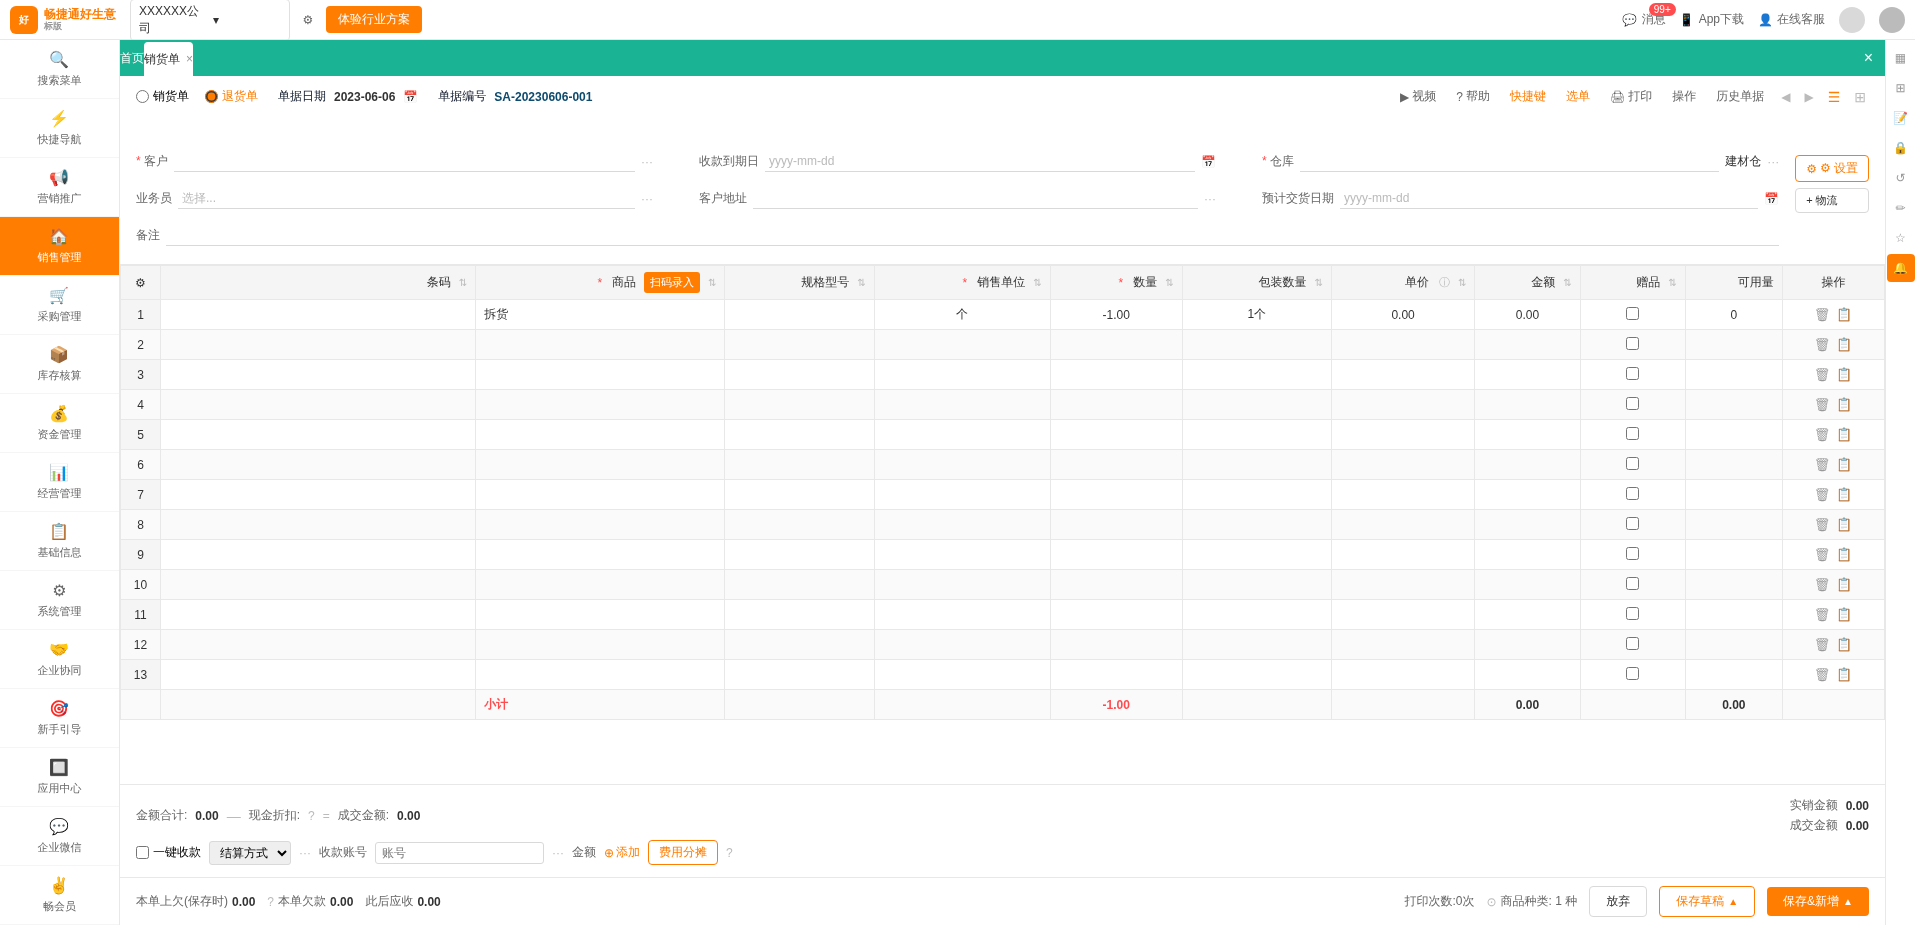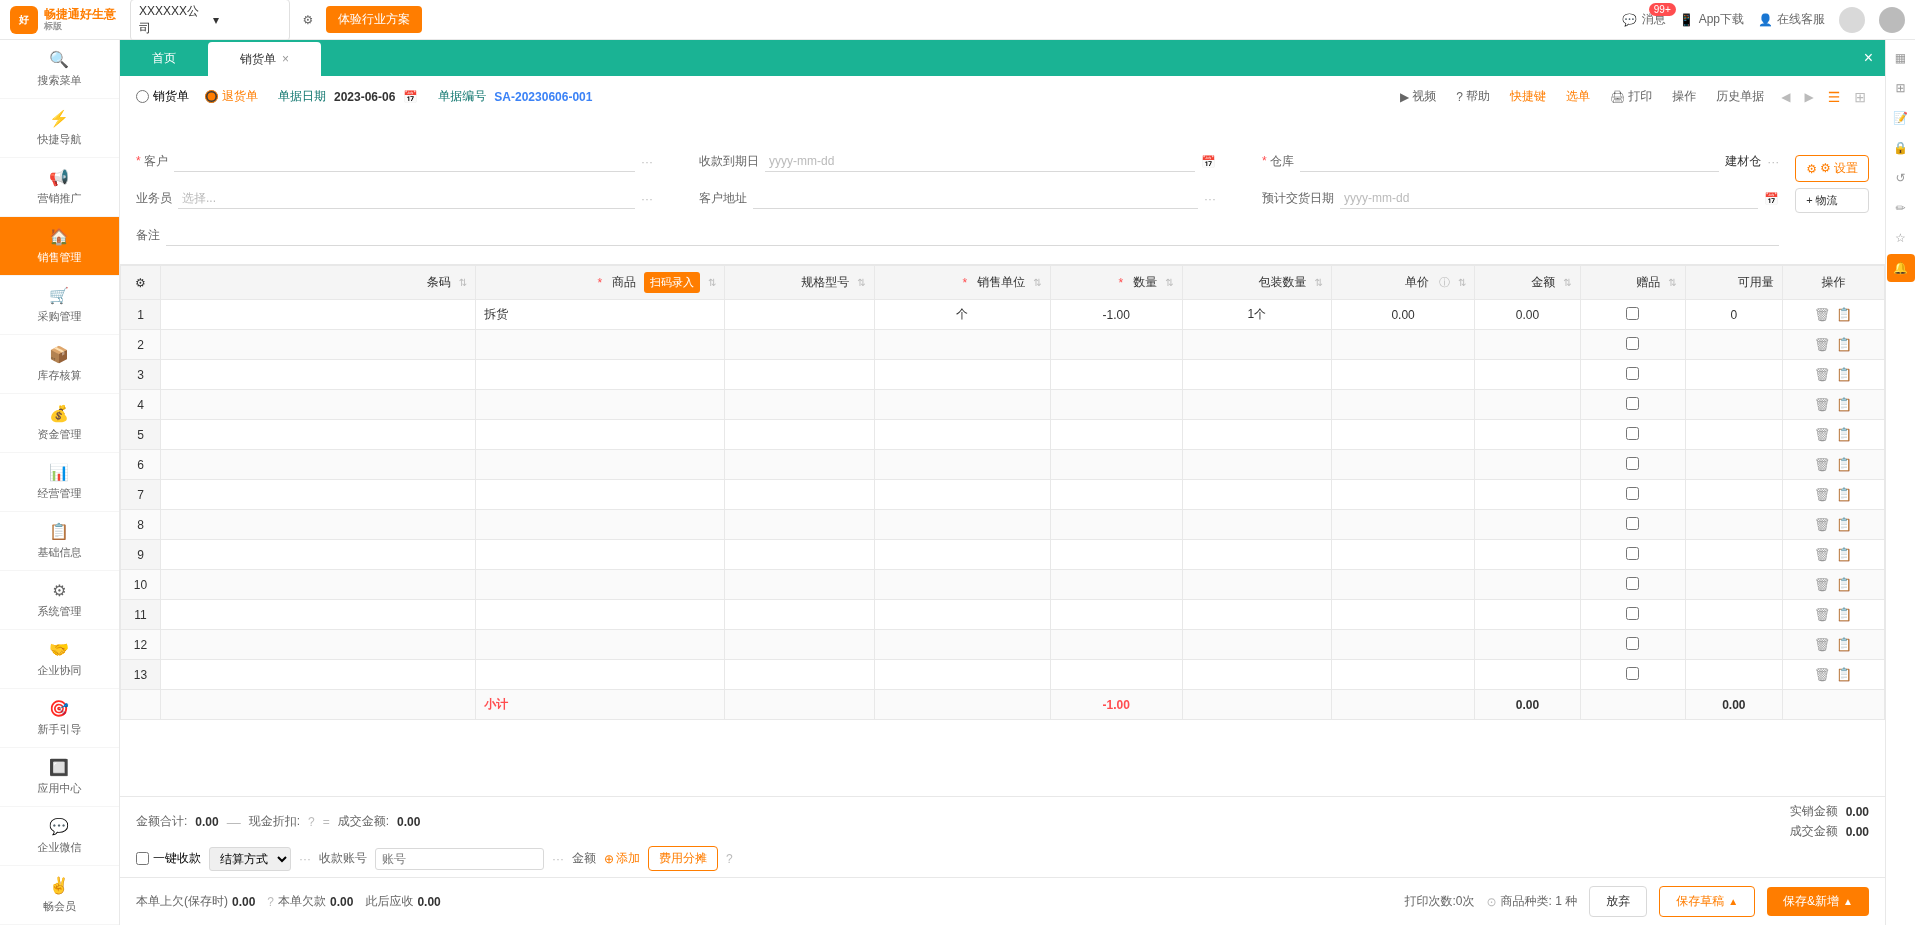--- a/index.html
+++ b/index.html
@@ -28,35 +28,35 @@
     .sidebar-item { display: flex; flex-direction: column; align-items: center; padding: 10px 4px; cursor: pointer; color: #666; gap: 4px; border-bottom: 1px solid #f5f5f5; }
     .sidebar-item.active { color: #fff; background: #ff7d00; }
     .sidebar-item .icon { font-size: 16px; }
     .sidebar-item .label { font-size: 11px; text-align: center; }
 
     
     .content { flex: 1; display: flex; flex-direction: column; overflow: hidden; }
 
     
     .tab-bar { background: #1ab394; height: 36px; display: flex; align-items: center; padding: 0 0; flex-shrink: 0; }
-    .tab-item { display: flex; align-items: center; padding: 0 32px; height: 36px; cursor: pointer; color: rgba(255,255,255,0.8); font-size: 13px; gap: 6px; }
+    .tab-item { display: flex; align-items: center; padding: 0 0; height: 36px; cursor: pointer; color: rgba(255,255,255,0.8); font-size: 13px; gap: 6px; }
     .tab-item.active { background: #fff; color: #333; border-radius: 4px 4px 0 0; margin-top: 2px; height: 34px; }
     .tab-item.home { color: #fff; }
     .tab-close { font-size: 12px; color: #999; cursor: pointer; }
 
     
     .form-area { background: #fff; padding: 10px 16px; border-bottom: 1px solid #e8e8e8; flex-shrink: 0; }
 
     
     .radio-row { display: flex; align-items: center; gap: 20px; margin-bottom: 10px; justify-content: space-between; }
     .radio-group { display: flex; align-items: center; gap: 16px; }
     .radio-item { display: flex; align-items: center; gap: 4px; cursor: pointer; }
     .radio-item input[type=radio] { accent-color: #ff7d00; }
     .form-meta { display: flex; align-items: center; gap: 8px; color: #333; }
-    .form-meta-label { color: #0f766e; }
+    .form-meta-label { color: #0f172a; }
     .form-toolbar { display: flex; align-items: center; gap: 8px; }
     .toolbar-btn { display: flex; align-items: center; gap: 3px; cursor: pointer; color: #666; font-size: 12px; padding: 2px 6px; }
     .toolbar-btn.orange { color: #ff7d00; }
     .settings-btn { background: #fff; border: 1px solid #ff7d00; color: #ff7d00; border-radius: 4px; padding: 4px 10px; cursor: pointer; display: flex; align-items: center; gap: 3px; }
     .logistics-btn { background: #fff; border: 1px solid #d9d9d9; color: #333; border-radius: 4px; padding: 4px 10px; cursor: pointer; display: flex; align-items: center; gap: 3px; }
 
     
     .fields-row { display: flex; align-items: center; gap: 8px; margin-bottom: 8px; }
     .field-group { display: flex; align-items: center; gap: 6px; flex: 1; }
     .field-label { color: #666; white-space: nowrap; }
@@ -79,21 +79,21 @@
     .col-num { width: 40px; background: #f5f5f5; color: #999; }
     .col-settings-icon { width: 32px; }
     .required-star { color: #ff4d4f; margin-right: 2px; }
     .sort-icon { color: #bbb; font-size: 10px; cursor: pointer; }
     .th-inner { display: flex; align-items: center; justify-content: flex-end; gap: 8px; }
     .neg-qty { color: #ff4d4f; }
     .action-icons { display: flex; align-items: center; justify-content: center; gap: 6px; }
     .action-icon { cursor: pointer; color: #999; font-size: 13px; }
 
     
-    .bottom-bar { background: #fff; border-top: 1px solid #e8e8e8; padding: 6px 16px; flex-shrink: 0; }
+    .bottom-bar { background: #fff; border-top: 1px solid #e8e8e8; padding: 12px 16px; flex-shrink: 0; }
     .bottom-row1 { display: flex; align-items: center; gap: 8px; margin-bottom: 6px; }
     .amount-label { color: #666; }
     .amount-value { color: #333; font-weight: bold; }
     .dash-icon { color: #bbb; font-size: 14px; }
     .eq-icon { color: #bbb; }
     .deal-amount { color: #333; font-weight: bold; }
     .bottom-row2 { display: flex; align-items: center; gap: 8px; }
     .checkbox-item { display: flex; align-items: center; gap: 4px; }
     .select-input { border: 1px solid #d9d9d9; border-radius: 3px; padding: 3px 6px; min-width: 80px; }
     .orange-add { color: #ff7d00; cursor: pointer; display: flex; align-items: center; gap: 2px; }
@@ -256,21 +256,21 @@
                 <span style="color:#ff7d00;">退货单</span>
               </div>
             </div>
             <div class="form-meta">
               <span class="form-meta-label">单据日期</span>
               <span style="font-weight:bold; color:#333;">2023-06-06</span>
               <span style="color:#bbb; cursor:pointer;">📅</span>
             </div>
             <div class="form-meta">
               <span class="form-meta-label">单据编号</span>
-              <span style="font-weight:bold; color:#3b82f6;">SA-20230606-001</span>
+              <span style="font-weight:bold; color:#0c4a6e;">SA-20230606-001</span>
             </div>
           </div>
           <div class="form-toolbar">
             <span class="toolbar-btn">
               <span>▶</span>
               <span>视频</span>
             </span>
             <span class="toolbar-btn">
               <span>?</span>
               <span>帮助</span>

